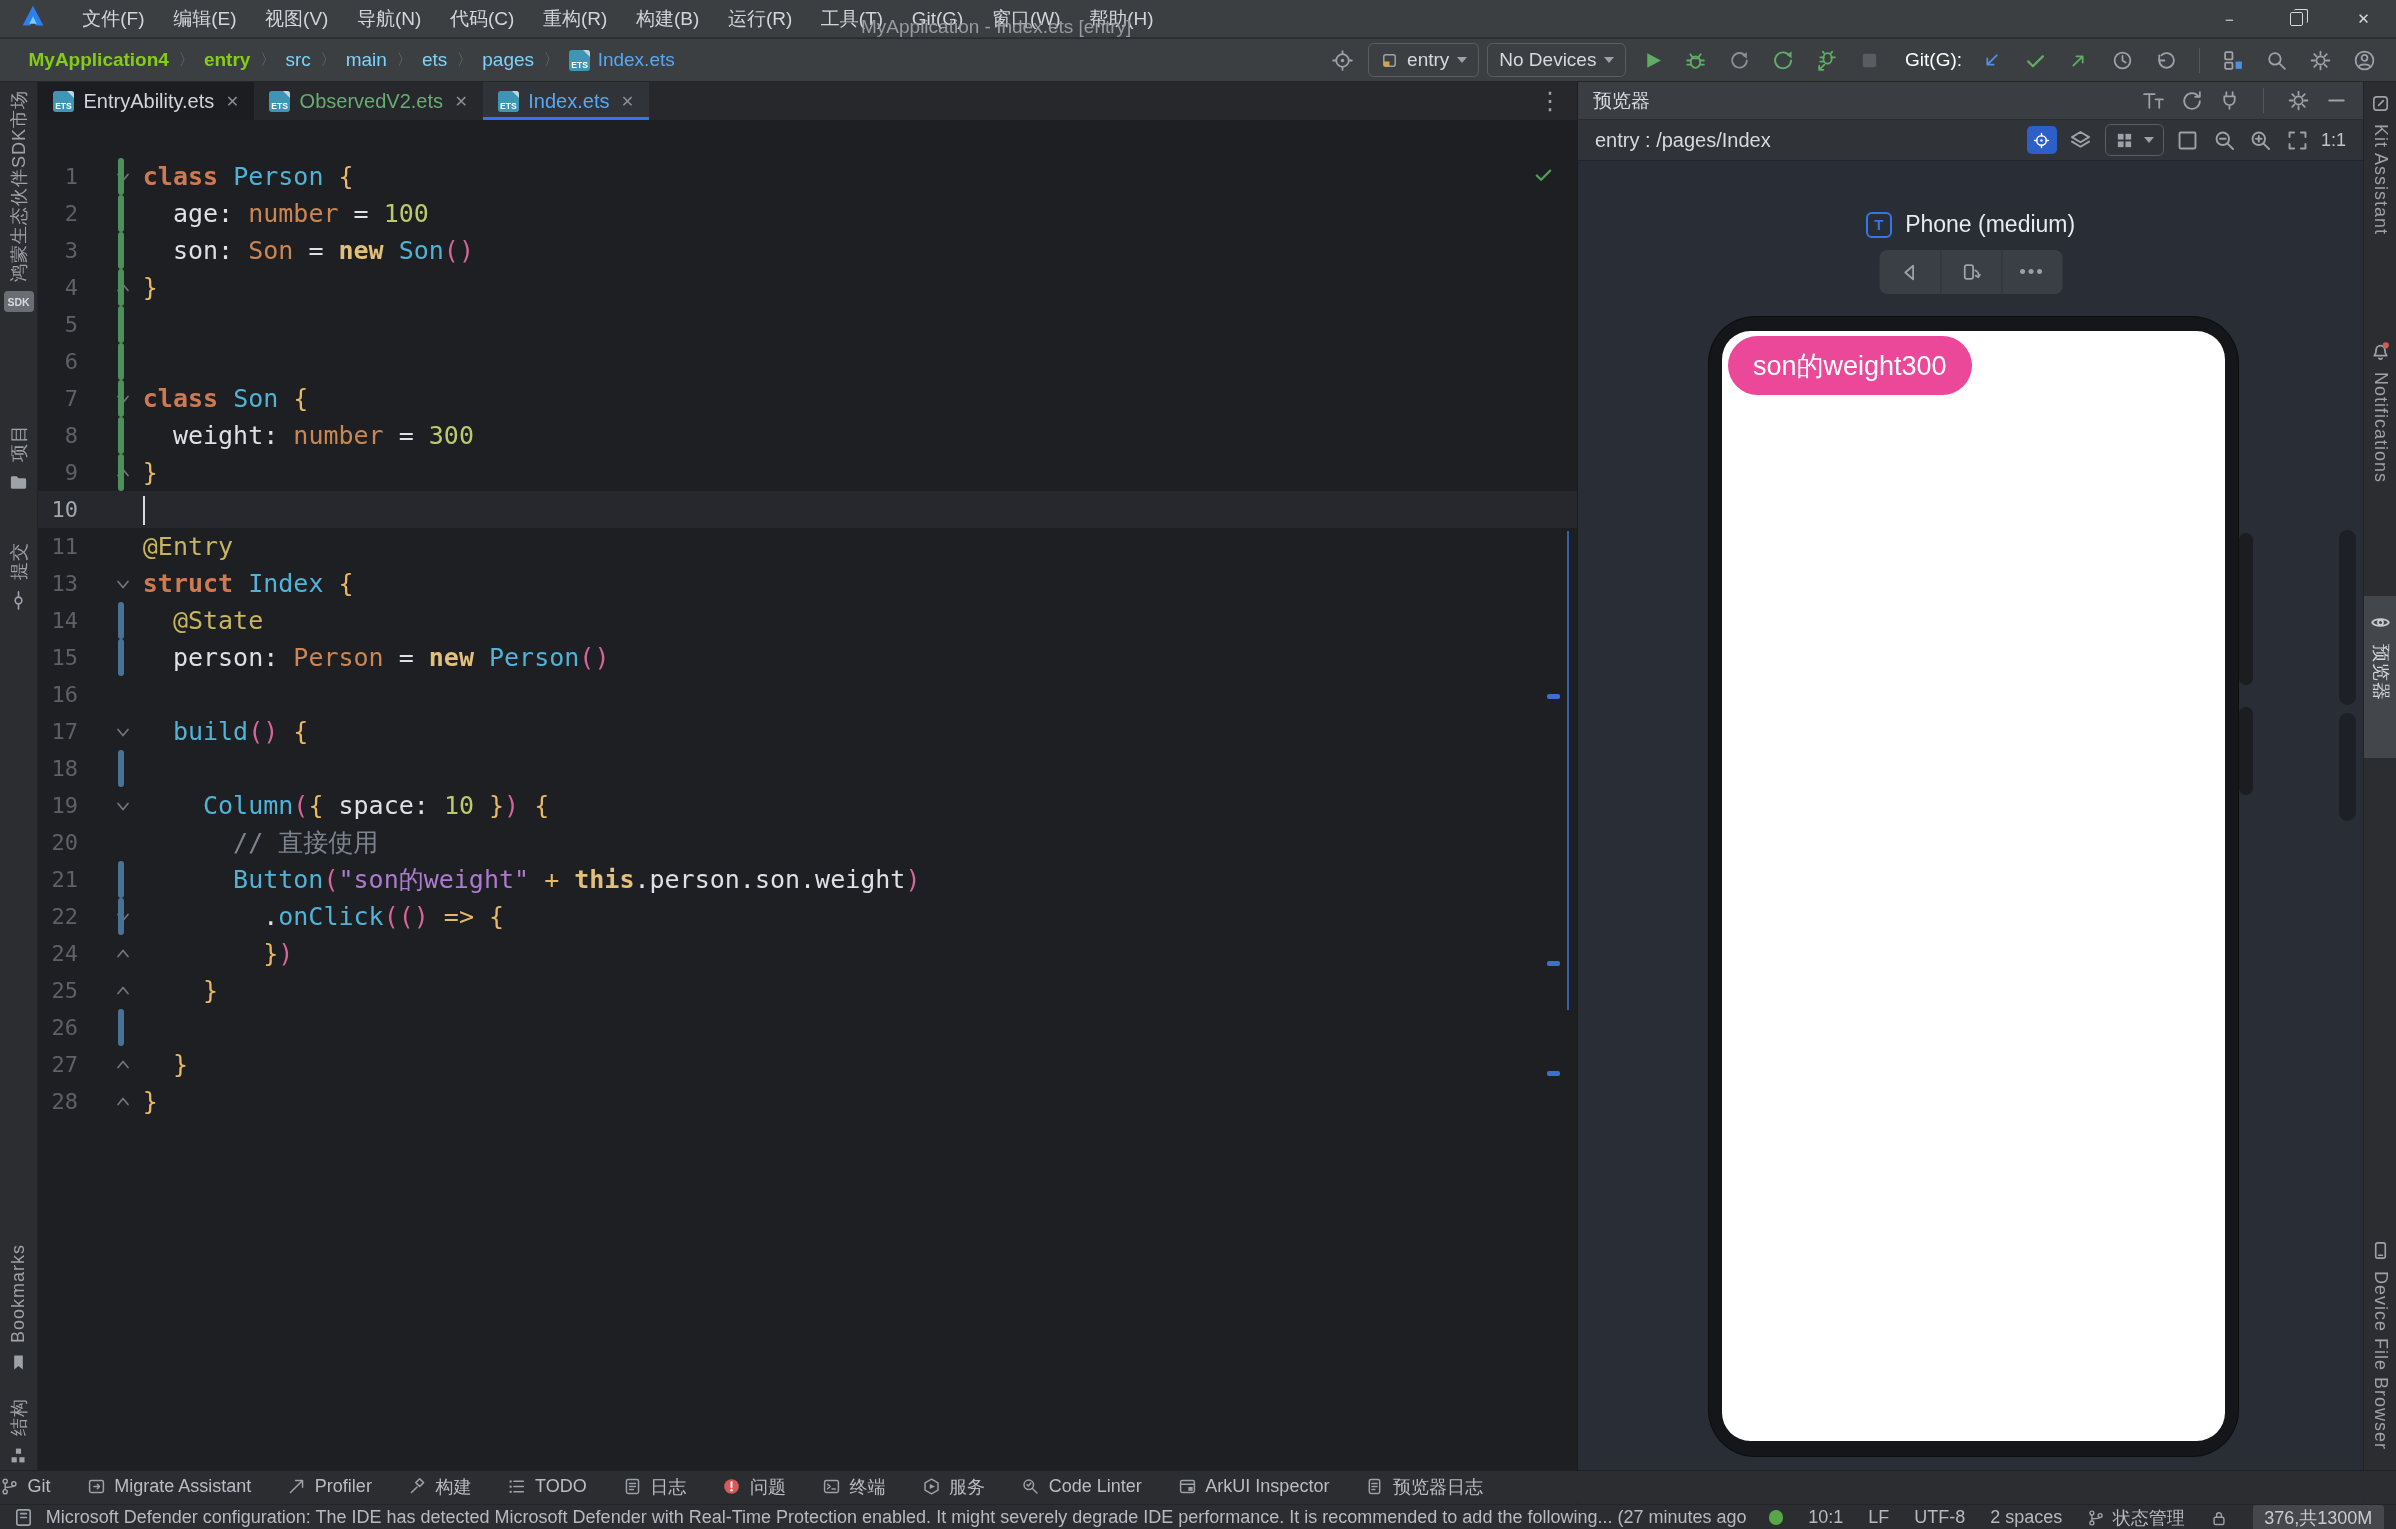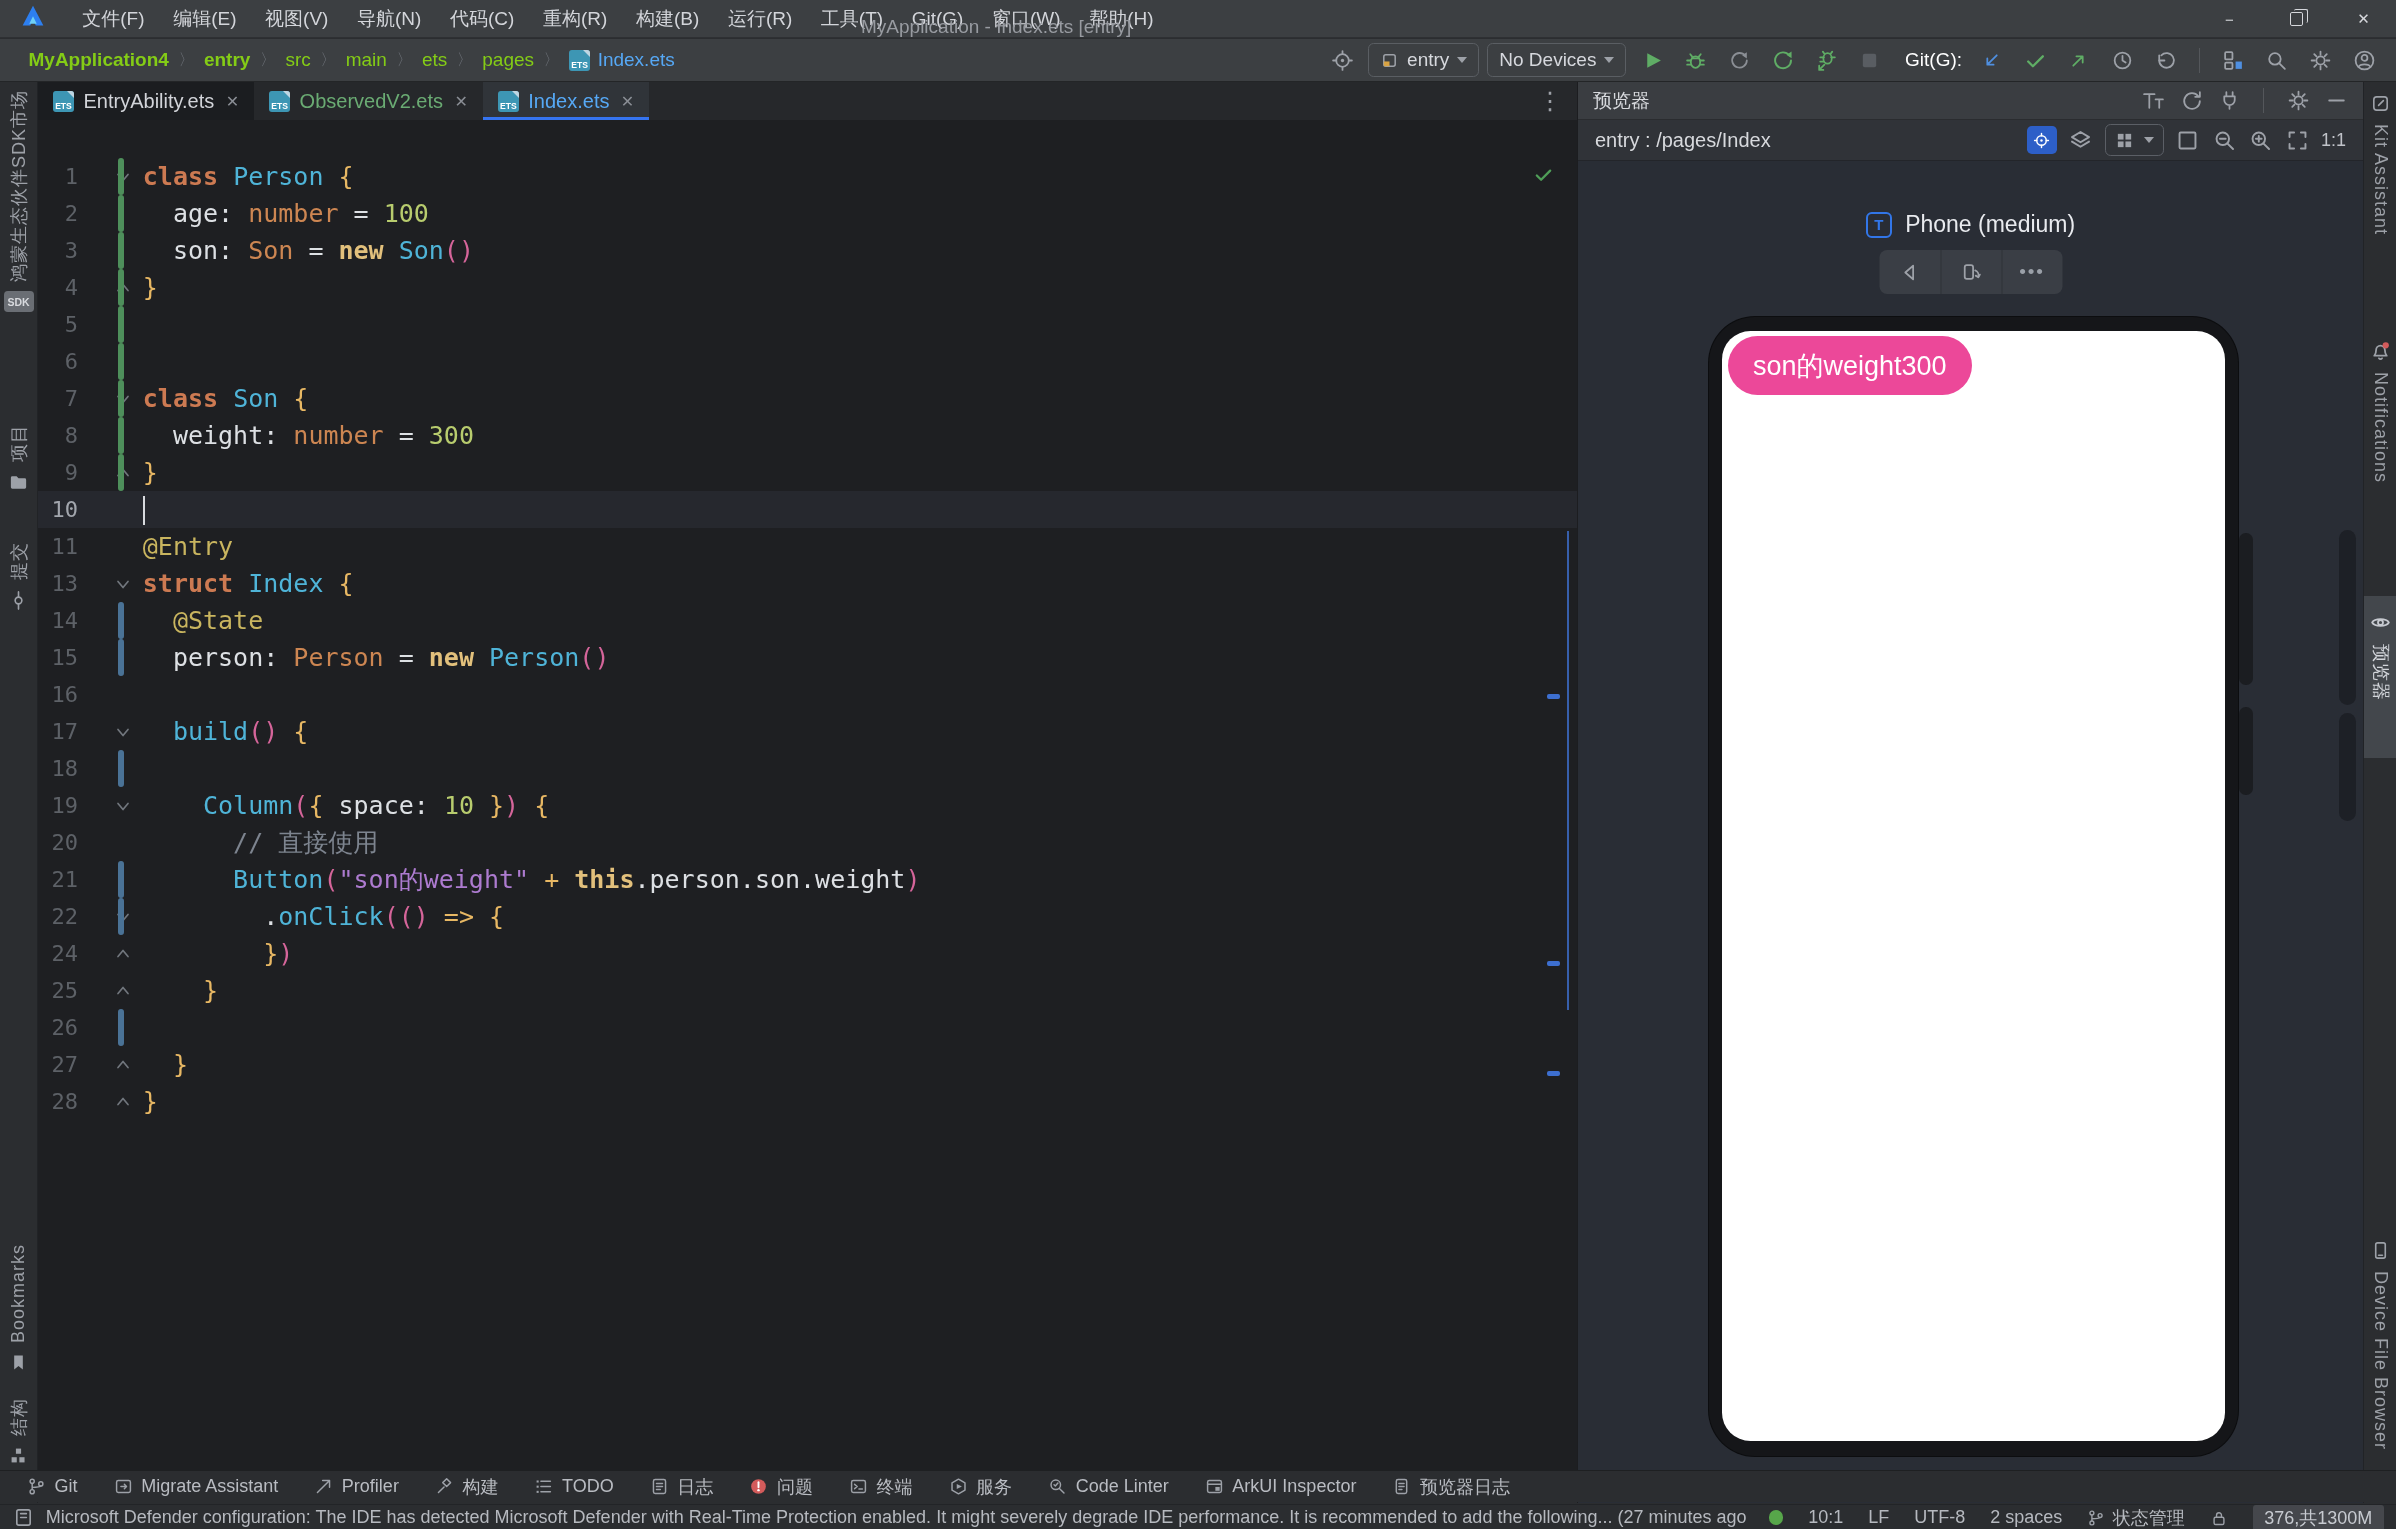--- a/index.html
+++ b/index.html
@@ -14,21 +14,21 @@
   #logo{margin-left:17px;width:32px;height:32px;flex:none}
   #menu-items{display:flex;margin-left:19px}
   .menu-item{padding:0 14.3px;font-size:19px;color:#d3d5da;line-height:38px;cursor:default}
   #win-title{position:absolute;left:861px;top:8px;height:38px;display:flex;align-items:center;color:#989ba1;font-size:19px}
   #win-controls{position:absolute;right:0;top:0;height:38px;display:flex}
   .wbtn{width:67px;height:38px;display:flex;align-items:center;justify-content:center;color:#d6d8dc}
 
   
   #toolbar{position:absolute;top:39px;left:0;right:0;height:43px;background:#3c3f42;border-bottom:1px solid #232527;display:flex;align-items:center;justify-content:space-between}
   #breadcrumbs{display:flex;align-items:center;margin-left:28.5px;font-size:19px;white-space:nowrap}
-  .crumb{color:#84cc16}
+  .crumb{color:#7dd3fc}
   .crumb.bold{font-weight:bold;color:#84cc16}
   .crumb.file{color:#56a8f5;display:flex;align-items:center;gap:7.6px}
   .crumb-sep{color:#6b6f76;margin:0 9.5px;font-size:16px}
   #toolbar-right{display:flex;align-items:center;gap:7.6px;margin-right:15px}
   .tbicon{width:36px;height:34px;display:flex;align-items:center;justify-content:center;border-radius:5.7px}
   .tsep{width:1px;height:25px;background:#54575b;margin:0 7.6px}
   .tb-group{display:flex;align-items:center;gap:7.6px;height:34px;padding:0 11.4px;border:1px solid #5a5e63;border-radius:5.7px;font-size:19px;color:#d6d8dd}
   .caret-down{width:0;height:0;border-left:5.7px solid transparent;border-right:5.7px solid transparent;border-top:6.7px solid #9da1a8}
   .git-label{font-size:19px;color:#ffffff;margin:0 3.8px 0 9.5px}
 
@@ -91,21 +91,21 @@
   .dev-btn{width:61px;display:flex;align-items:center;justify-content:center;color:#9aa0a8}
   .dev-btn + .dev-btn{border-left:1px solid #2f3339}
   .more-dots{font-size:19px;letter-spacing:1.9px;color:#9aa0a8}
   .phone{position:absolute;left:131px;top:155px;width:529px;height:1139px;background:#151619;border-radius:46px;box-shadow:0 0 0 1px #0c0d0f}
   .screen{position:absolute;left:13.3px;top:14.3px;right:13.3px;bottom:15px;background:#ffffff;border-radius:28.5px;overflow:hidden}
   .pill{position:absolute;left:5.7px;top:4.8px;height:59px;padding:0 25px;background:#ec4899;border-radius:30px;color:#fff;font-size:27px;display:flex;align-items:center;font-weight:500}
   .side-btn{position:absolute;width:14.3px;background:#1b1d21;border-radius:6.7px}
   .rbar{position:absolute;width:17px;background:#1d2026;border-radius:8.6px}
 
   
-  #bottombar{position:absolute;left:0;top:1470px;width:100%;height:32px;background:#2b2d30;border-top:1px solid #1e2022;display:flex;align-items:center;padding-left:27px}
+  #bottombar{position:absolute;left:0;top:1470px;width:100%;height:32px;background:#2b2d30;border-top:1px solid #1e2022;display:flex;align-items:center;}
   .bb-item{display:flex;align-items:center;gap:8.6px;margin-right:36px;font-size:18px;color:#b9bcc2;white-space:nowrap}
   #statusbar{position:absolute;left:0;top:1504px;width:100%;height:26px;background:#2b2d30;border-top:1px solid #222427;display:flex;align-items:center;font-size:18px;color:#b6b9bf;padding:0 13.3px}
   .sb-left{display:flex;gap:11.4px;flex:1;min-width:0;overflow:hidden;white-space:nowrap}
   .sb-right{display:flex;align-items:center;gap:25px;margin-left:15px;flex:none;white-space:nowrap}
   .sb-item{display:flex;align-items:center;gap:7.6px}
   .green-dot{width:14.3px;height:14.3px;border-radius:50%;background:#57a64a}
   .mem-pill{background:#45474c;border-radius:2.9px;padding:1px 11.4px;color:#c7cad0}
   .restore-box{width:13.3px;height:13.3px;border:1.4px solid #d6d8dc;border-radius:1.9px;position:relative}
   .restore-box::before{content:"";position:absolute;top:-4.8px;left:2.9px;width:13.3px;height:13.3px;border:1.4px solid #d6d8dc;border-radius:1.9px;border-bottom:none;border-left:none}
 </style>

